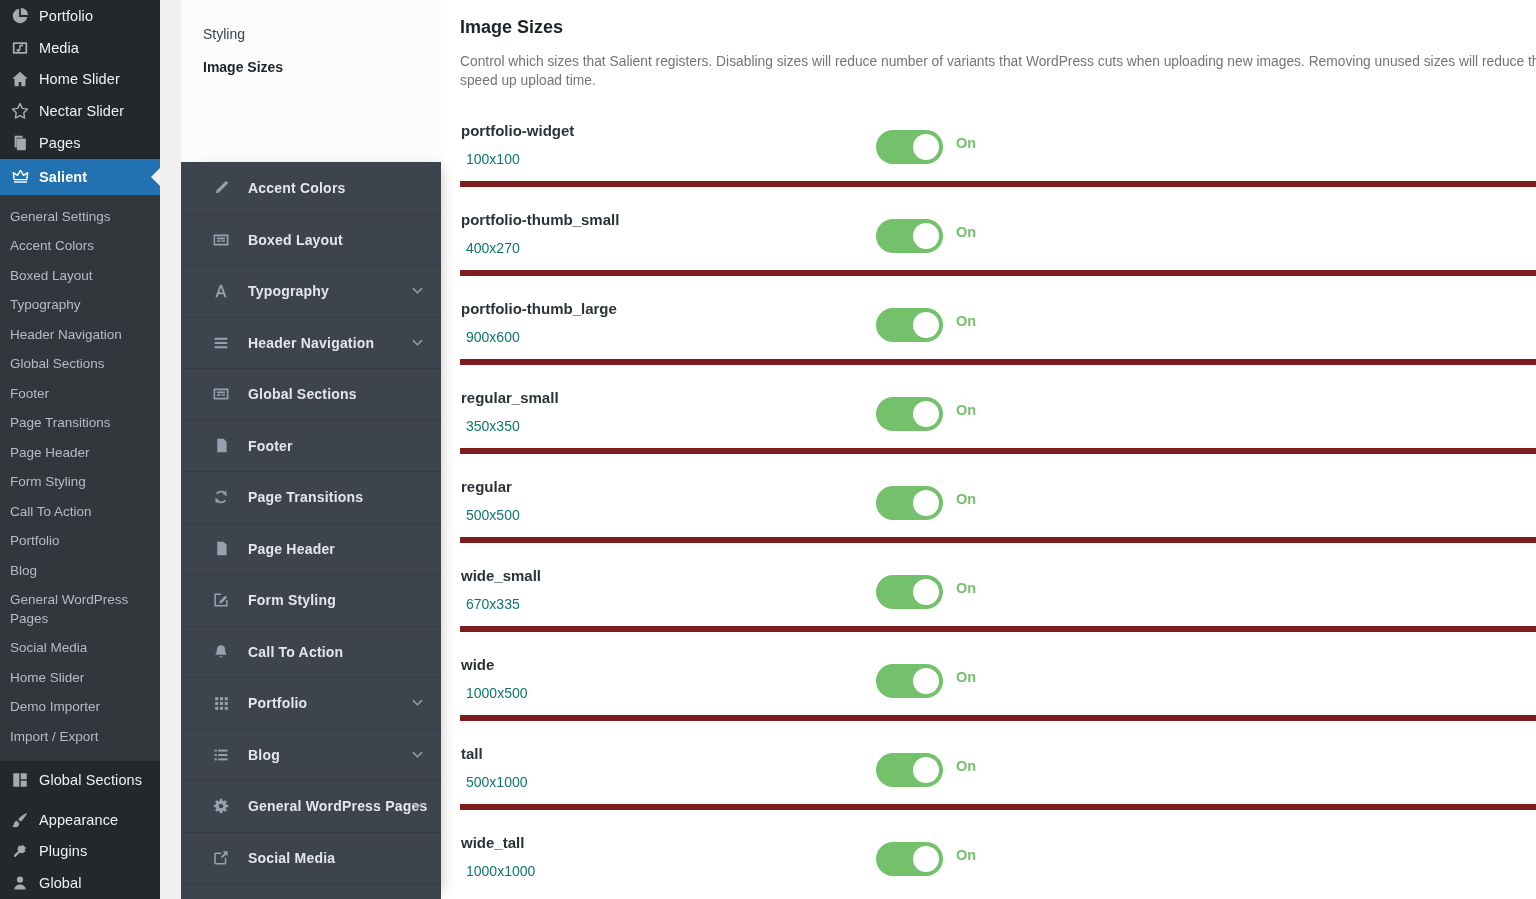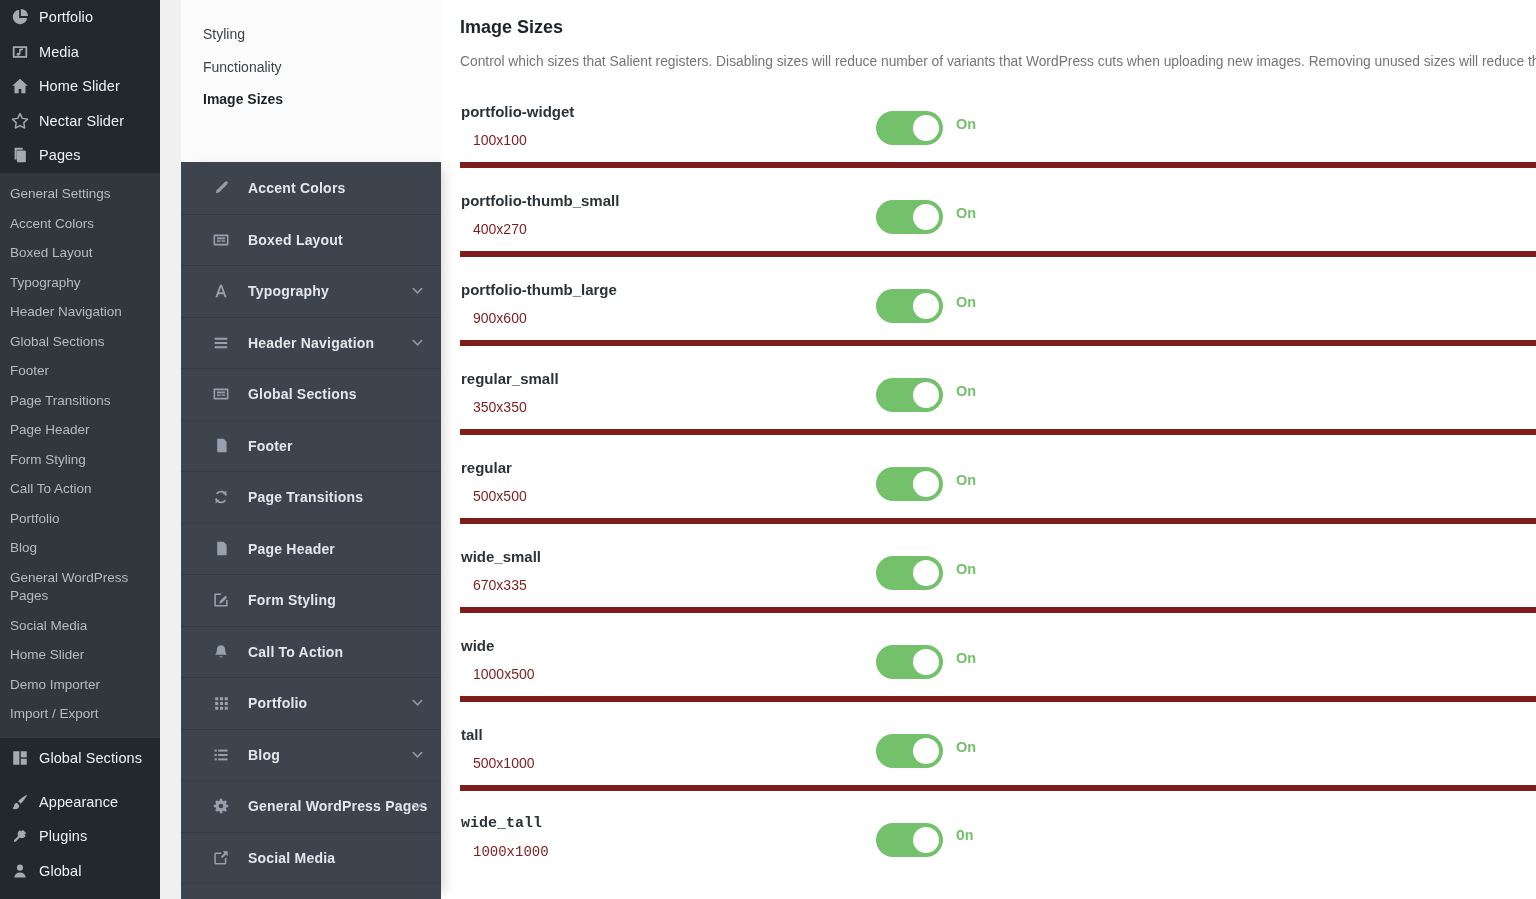--- a/index.html
+++ b/index.html
@@ -39,23 +39,23 @@
   .nav2-item .chev { position:absolute; right:18px; top:50%; margin-top:-4px; color:#8b95a3; }
   .nav2-stub { height:16px; border-top:1px solid rgba(0,0,0,.14); }
 
   
   .content { flex:1; background:#fff; padding:16px 0 0 19px; overflow:hidden; position:relative; }
   .page-title { font-size:18px; font-weight:700; color:#1d2327; line-height:22px; }
   .desc { margin-top:14px; color:#757575; font-size:13.8px; line-height:19px; }
   .desc .dline { white-space:nowrap; overflow:hidden; }
   .rows { margin-top:8px; }
   .size-row { height:89px; position:relative; border-bottom:6px solid #7f1d1d; }
-  .size-row:last-child { border-bottom:none;font-family:Liberation Mono, monospace; }
+  .size-row:last-child { border-bottom:none; }
   .size-name { position:absolute; left:1px; top:24px; font-size:15px; font-weight:700; color:#2c3338; }
-  .size-dims { position:absolute; left:13px; top:53px; font-size:14px; color:#7f1d1d; }
+  .size-dims { position:absolute; left:6px; top:53px; font-size:14px; color:#0f766e; }
   .toggle-wrap { position:absolute; left:416px; top:32px; height:34px; display:flex; align-items:flex-start; }
   .toggle { width:67px; height:34px; border-radius:17px; background:var(--green); position:relative; cursor:pointer; }
   .toggle .knob { position:absolute; right:4px; top:4px; width:26px; height:26px; border-radius:50%; background:#fff; }
   .on-label { margin-left:13px; font-size:14.5px; font-weight:700; color:var(--green); padding-top:5px; }
 
   svg { display:block; }
 </style>
 </head>
 <body>
 
@@ -103,20 +103,29 @@
   <div class="wp-item">
     <span class="ic">
       <svg width="18" height="18" viewBox="0 0 20 20" fill="currentColor">
           <path d="M4 2h9v2.3H6.3V15H4z"></path>
           <path d="M7.5 5h8a1 1 0 0 1 1 1v11a1 1 0 0 1-1 1h-8a1 1 0 0 1-1-1V6a1 1 0 0 1 1-1z"></path>
         </svg>
     </span>
     <span class="lbl">Pages</span>
   </div>
 
+  <div class="wp-item active" style="background: rgb(34, 113, 177);">
+    <span class="ic">
+      <svg width="19" height="19" viewBox="0 0 20 20" fill="none" stroke="#fff" stroke-width="1.5" stroke-linejoin="round">
+          <path d="M3.4 13.3L2.4 6l4.4 2.9L10 3.6l3.2 5.3L17.6 6l-1 7.3z"></path>
+          <path d="M3.2 15.8h13.6"></path>
+        </svg>
+    </span>
+    <span class="lbl">Salient</span>
+  </div>
 
   <div class="wp-submenu" style="background: rgb(50, 55, 60);">
 
       <div class="wp-subitem">General Settings</div>
 
       <div class="wp-subitem">Accent Colors</div>
 
       <div class="wp-subitem">Boxed Layout</div>
 
       <div class="wp-subitem">Typography</div>
@@ -193,21 +202,20 @@
 </div>
 
 <div class="gap"></div>
 
 <div class="opt-col">
 
   <div class="opt-top">
 
       <div class="opt-top-item">Styling</div>
 
-      <div class="opt-top-item">Functionality</div>
 
 
 
       <div class="opt-top-item active">Image Sizes</div>
     </div>
 
   <div class="opt-dark" style="background: rgb(62, 68, 78);">
 
     <div class="nav2-item">
       <span class="ic">
@@ -390,20 +398,21 @@
     </div>
 
     <div class="nav2-stub"></div>
   </div>
 </div>
 
 <div class="content">
   <div class="page-title">Image Sizes</div>
   <div class="desc">
     <div class="dline">Control which sizes that Salient registers. Disabling sizes will reduce number of variants that WordPress cuts when uploading new images. Removing unused sizes will reduce th</div>
+    <div class="dline">speed up upload time.</div>
   </div>
 
   <div class="rows">
 
       <div class="size-row">
         <div class="size-name">portfolio-widget</div>
         <div class="size-dims">100x100</div>
         <div class="toggle-wrap">
           <div class="toggle">
             <div class="knob"></div>

